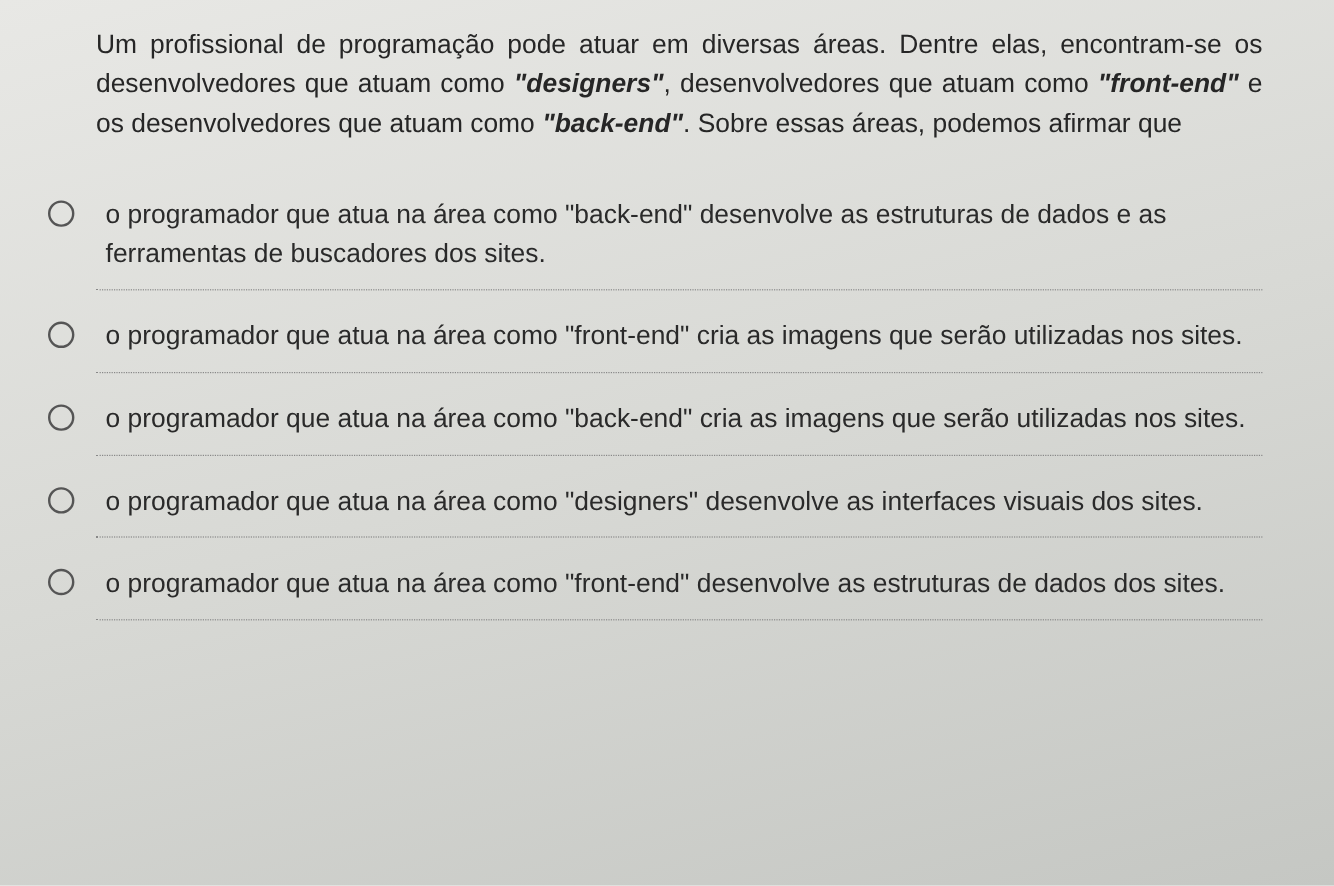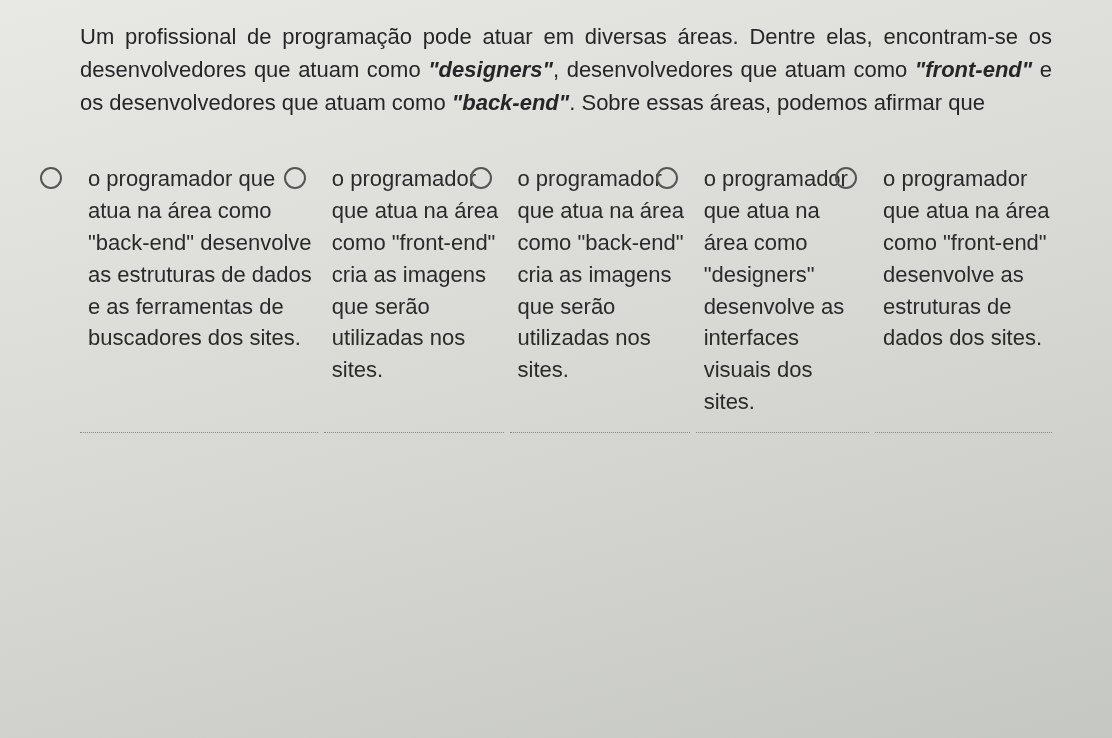--- a/index.html
+++ b/index.html
@@ -25,21 +25,21 @@
       color: #262626;
       margin-bottom: 28px;
       font-weight: 400;
     }
     .bold-italic {
       font-weight: 700;
       font-style: italic;
     }
     .options {
       display: flex;
-      flex-direction: row;
+      flex-direction: column;
       gap: 6px;
     }
     .option-row {
       display: flex;
       align-items: flex-start;
       padding: 16px 0 14px 0;
       border-bottom: 1px dotted #888;
       gap: 26px;
     }
     .option-row:last-child .option-text {

